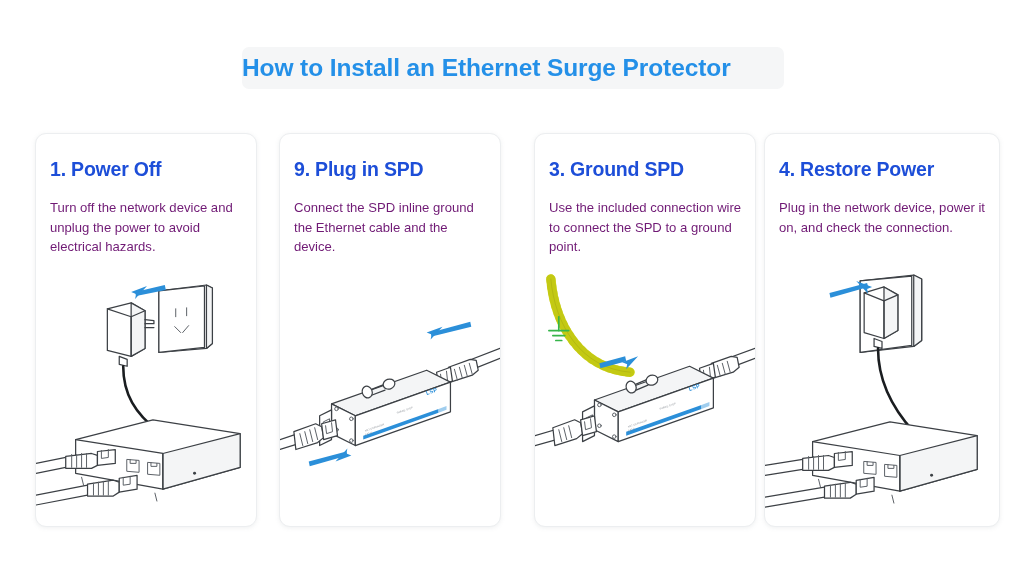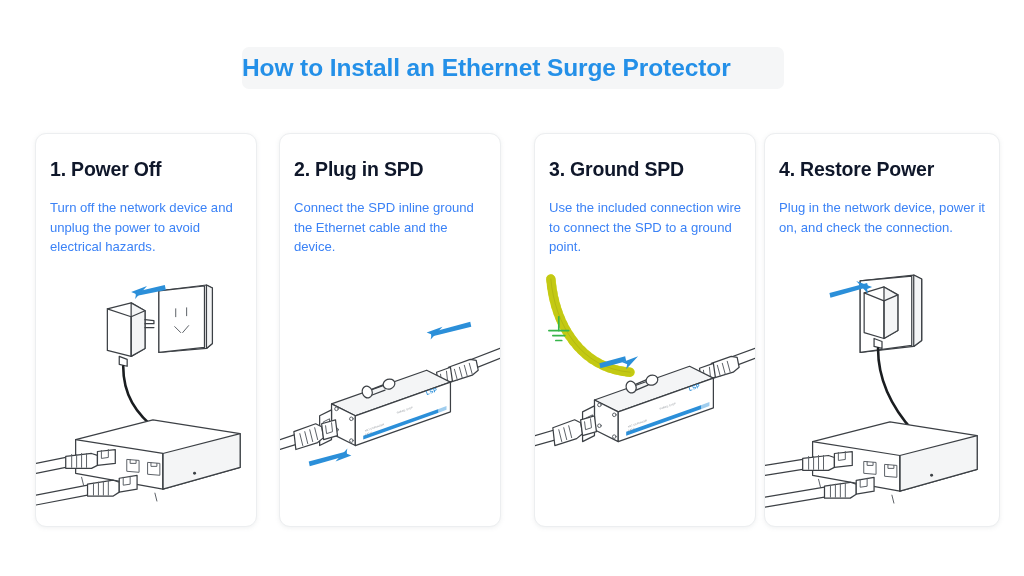--- a/index.html
+++ b/index.html
@@ -54,31 +54,31 @@
   .card.c1 { left: 35px;  }
   .card.c2 { left: 279px; }
   .card.c3 { left: 534px; }
   .card.c4 { left: 764px; width: 236px; }
 
   .card-title {
     position: absolute;
     left: 14px; top: 24px;
     font-size: 19.5px;
     font-weight: bold;
-    color: #0f172a;
+    color: #1d4ed8;
     white-space: nowrap;
     letter-spacing: -0.2px;
   }
   .card-body {
     position: absolute;
     left: 14px; top: 64px;
     width: 196px;
     font-size: 13.1px;
     line-height: 19.6px;
-    color: #3b82f6;
+    color: #701a75;
   }
   .card.c4 .card-body { width: 206px; }
 
   .card-art {
     position: absolute;
     left: 0; top: 130px;
     width: 100%;
     height: 264px;
   }
   .card-art svg { display: block; width: 100%; height: 100%; }
@@ -186,21 +186,21 @@
               <path class="ln-t" d="M58 220 L58 232 M63 219 L63 232 M68 218 L68 232 M73 218 L73 232"></path>
               <path class="ln fillw" d="M84 215 L102 212 L102 226 L84 229 Z"></path>
               <path class="ln-t" d="M88 214 L88 222 L95 221 L95 213"></path>
             </g>
           </g>
         </svg>
       </div>
     </div>
 
     <div class="card c2">
-      <div class="card-title">2. Plug in SPD</div>
+      <div class="card-title">9. Plug in SPD</div>
       <div class="card-body">Connect the SPD inline ground the Ethernet cable and the device.</div>
       <div class="card-art">
         <svg viewBox="0 0 222 264" preserveAspectRatio="xMidYMid meet">
 
           <g>
             <path class="ln" d="M222 84 L170 104"></path>
             <path class="ln" d="M222 94 L172 114"></path>
             <path class="ln fillw" d="M170 103 L192 95 L198 96 L200 106 L194 111 L172 118 Z"></path>
             <path class="ln-t" d="M176 105 L179 116 M181 103 L184 114 M186 101 L189 112 M191 99 L194 110"></path>
             <path class="ln fillw" d="M158 108 L172 103 L174 117 L160 122 Z"></path>

